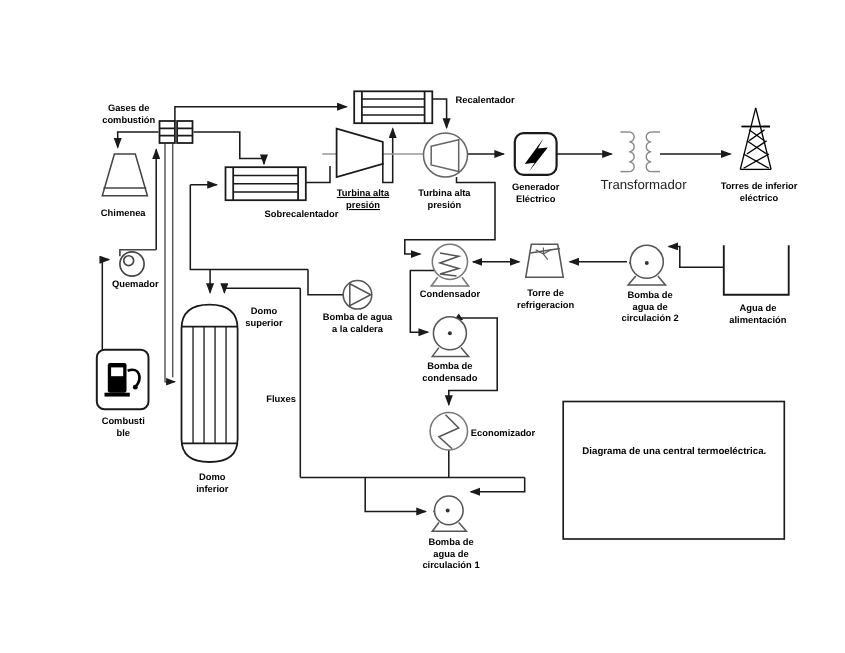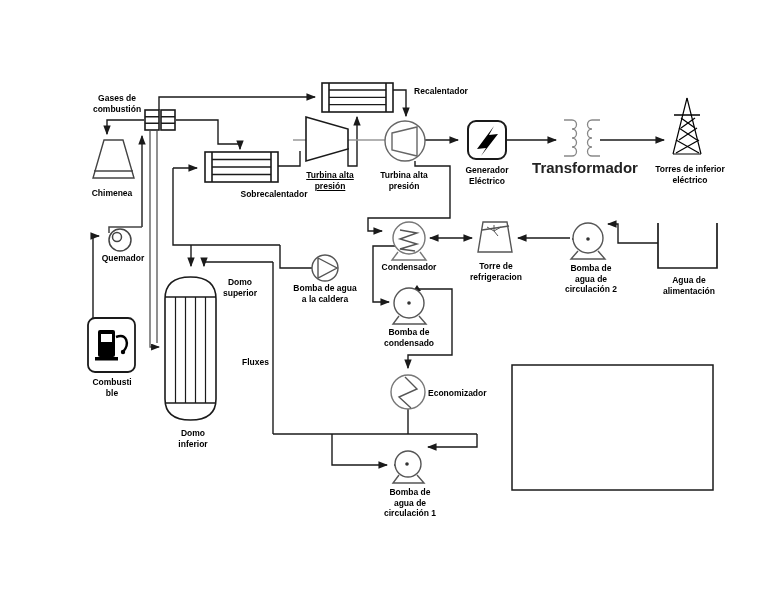--- a/index.html
+++ b/index.html
@@ -2,21 +2,21 @@
 <html><head>
 <meta charset="utf-8">
 <style>
   html,body{margin:0;padding:0;background:#ffffff;}
   #page{position:relative;width:768px;height:594px;background:#ffffff;overflow:hidden;
         font-family:"Liberation Sans",sans-serif;border-radius:11px;}
   svg{position:absolute;left:0;top:0;}
   .lbl{position:absolute;font:bold 8.5px/10.5px "Liberation Sans",sans-serif;color:#000;
        text-align:center;transform:translateX(-50%);white-space:nowrap;letter-spacing:0px;}
   .lbl span{display:block;}
-  .lbl.regular{font-weight:700;font-size:15px;color:#222;}
+  .lbl.regular{font-weight:400;font-size:12px;color:#222;}
   .lbl.leftalign{transform:none;text-align:left;}
   .infobox-text{position:absolute;left:513px;top:403px;width:200px;text-align:center;
        font:bold 8.8px/14px "Liberation Sans",sans-serif;color:#000;}
   .infobox-text span{display:block;}
 </style>
 </head>
 <body>
 
 <div id="page">
 
@@ -294,15 +294,16 @@
   <div class="lbl leftalign" style="left:428px;top:388px;">
     <span>Economizador</span>
   </div>
   <div class="lbl" style="left:410px;top:487px;">
     <span>Bomba de</span>
       <span>agua de</span>
       <span>circulación 1</span>
   </div>
 
   <div class="infobox-text">
+    <span>Diagrama de una central termoeléctrica.</span>
   </div>
 
 </div>
 
 </body></html>

